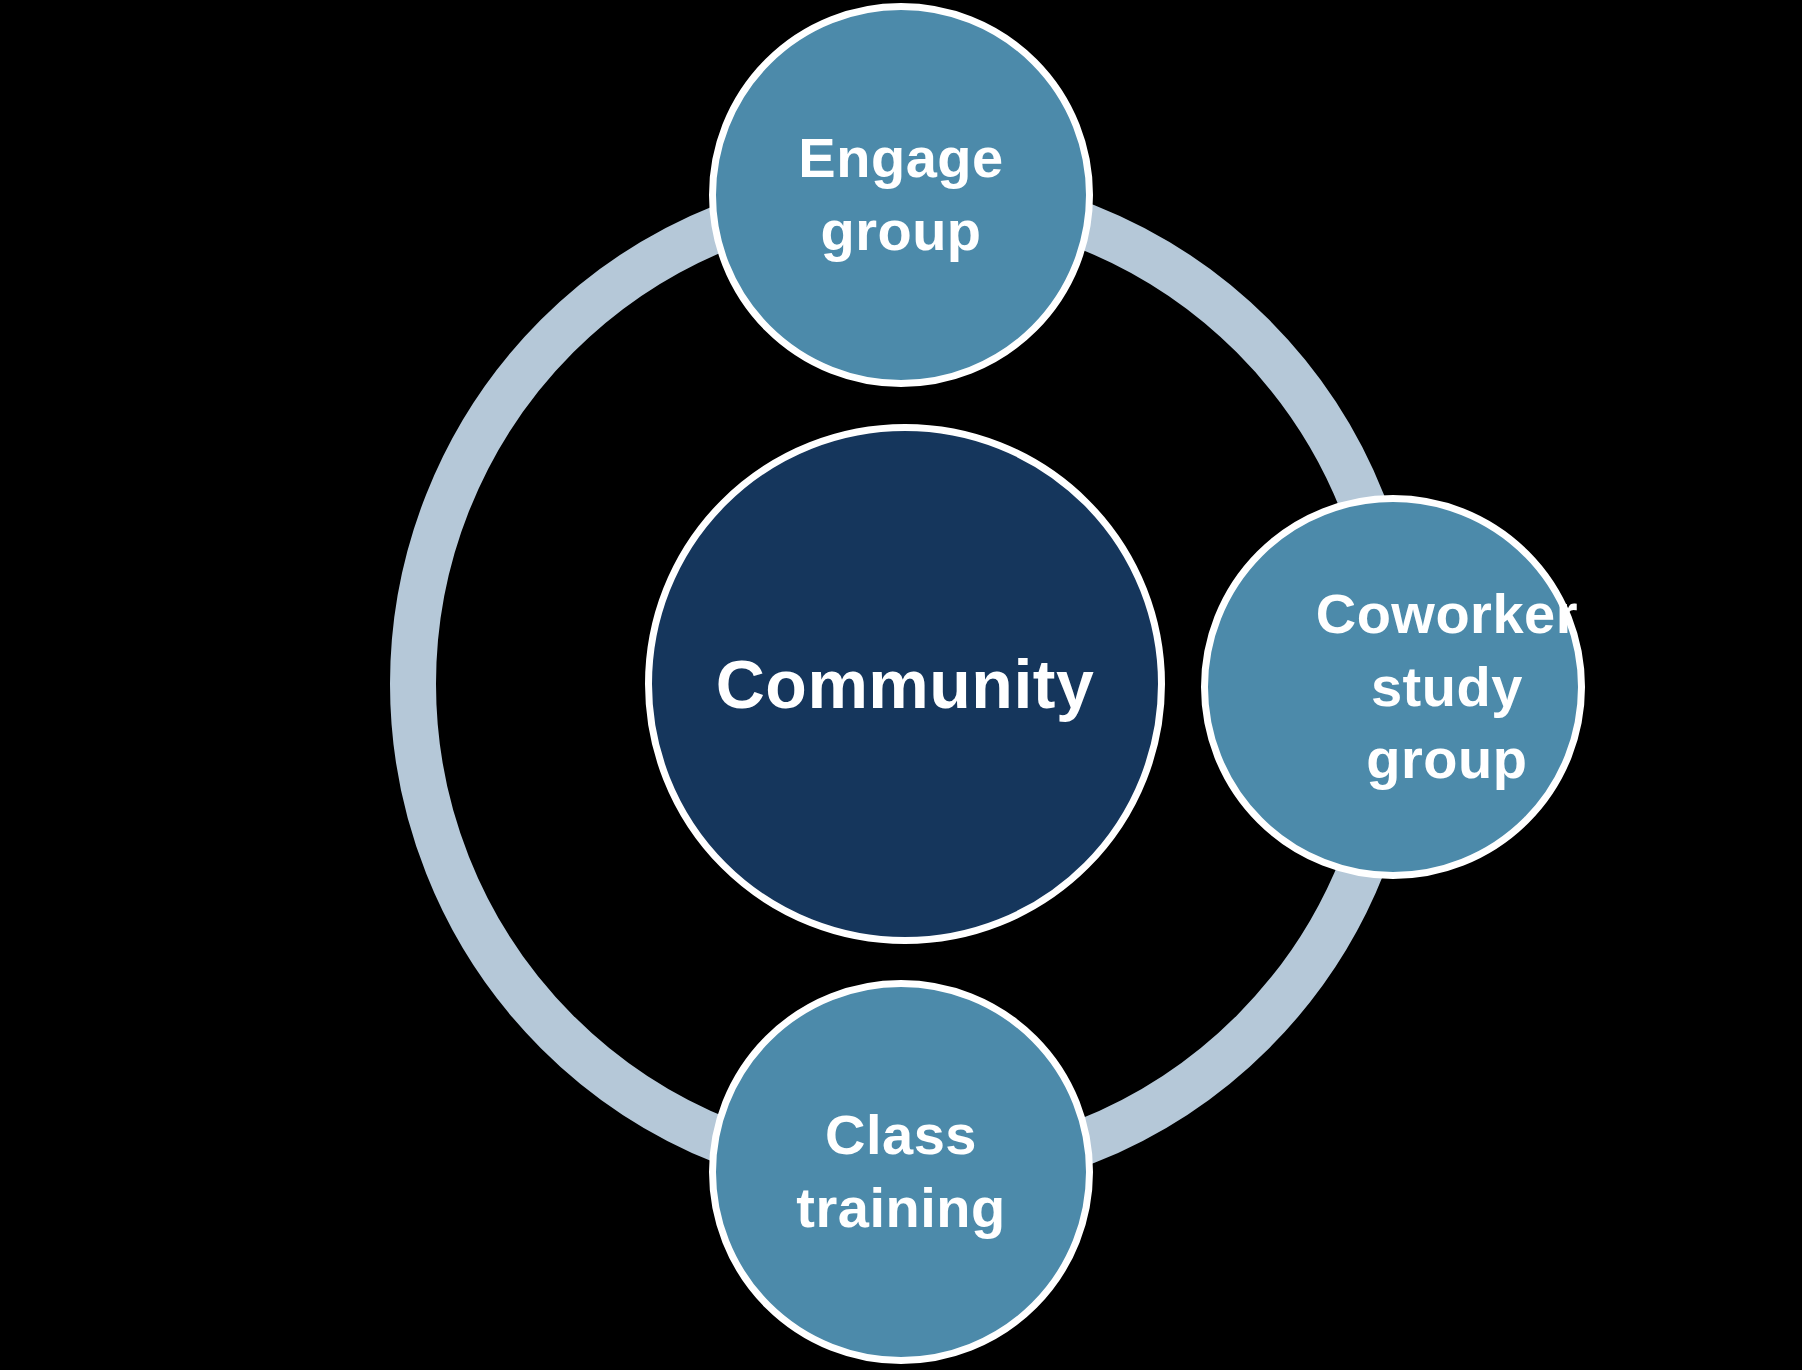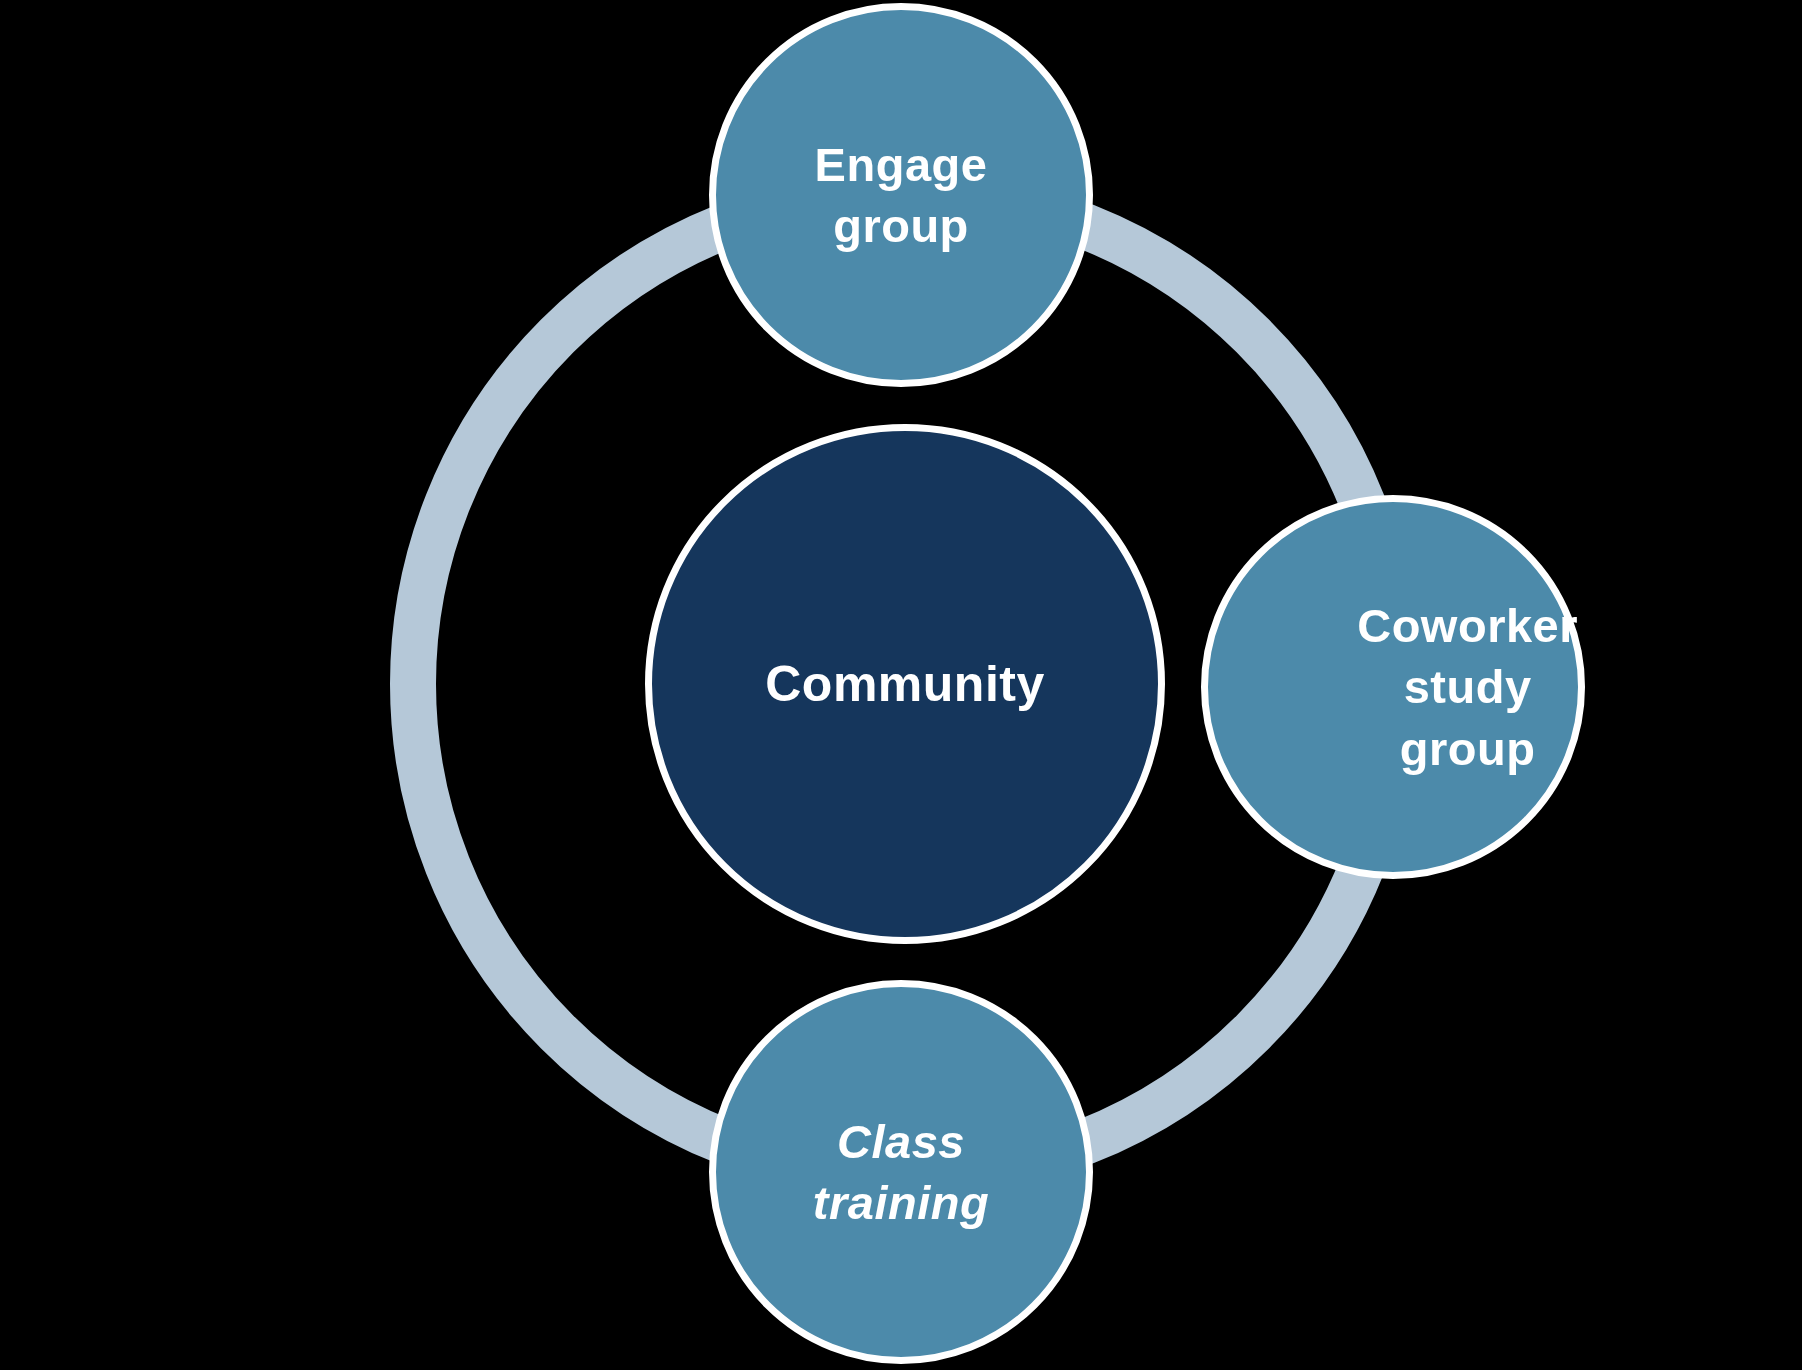--- a/index.html
+++ b/index.html
@@ -41,42 +41,42 @@
     align-items: center;
     justify-content: center;
     text-align: center;
     border-radius: 50%;
     border: 7px solid var(--stroke);
     background: var(--node-fill);
     color: var(--text);
   }
   .node .label {
     font-weight: bold;
-    font-size: 47px;
+    font-size: 56px;
     line-height: 1.3;
     white-space: pre-line;
     letter-spacing: 0.5px;
   }
   .node.outer {
     width: 384px;
     height: 384px;
   }
   .node.pos-top    { left: 709px;  top: 3px;   }
   .node.pos-right  { left: 1201px; top: 495px; justify-content: flex-end; }
-  .node.pos-bottom { left: 709px;  top: 980px; font-style: italic; }
+  .node.pos-bottom { left: 709px;  top: 980px; }
   .node.pos-left   { left: 225px;  top: 494px; }
   .node.center {
     width: 520px;
     height: 520px;
     left: 645px;
     top: 424px;
     background: var(--center-fill);
   }
   .node.center .label {
-    font-size: 50px;
+    font-size: 68px;
     letter-spacing: 0.5px;
   }
 </style>
 </head>
 <body>
 
 <div class="stage">
 
   <div class="ring"></div>
 

